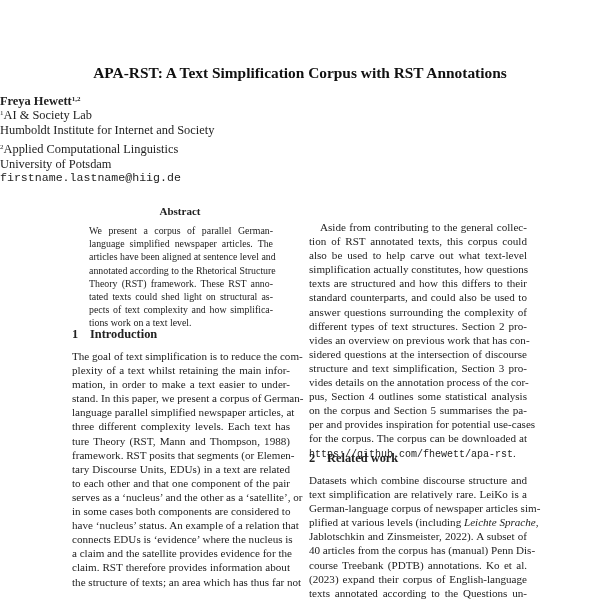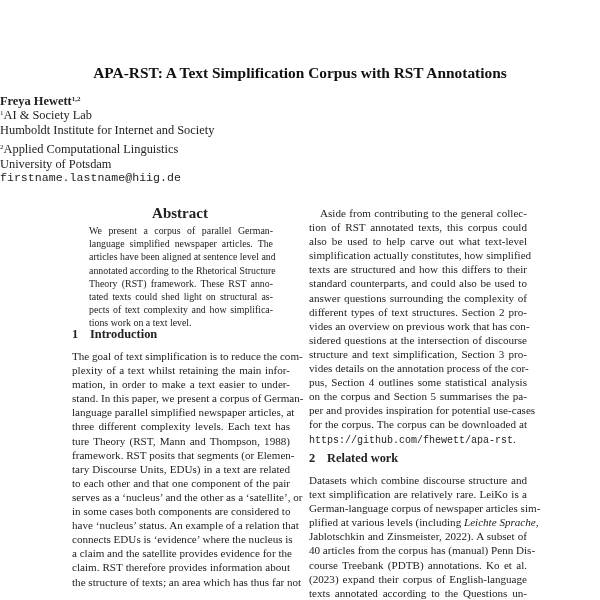--- a/index.html
+++ b/index.html
@@ -8,30 +8,30 @@
   .page { position: absolute; left: 0; top: 0; width: 600px; height: 583px; }
   .title { position: absolute; left: 0; width: 600px; top: 64px; text-align: center;
            font-weight: bold; font-size: 15.4px; color: #111; }
   .center { position: absolute; left: 0; width: 600px; text-align: left; font-size: 12.4px; line-height: 14.5px; }
   .author { top: 94px; font-weight: bold; }
   .aff1 { top: 108px; }
   .aff2 { top: 142px; }
   .mono { font-family: "Liberation Mono", "DejaVu Sans Mono", monospace; font-size: 11.6px; }
   sup { font-size: 7px; vertical-align: 4px; line-height: 0; }
   .abs-head { position: absolute; left: 60px; width: 240px; top: 205px; text-align: center;
-              font-weight: bold; font-size: 15px; }
+              font-weight: bold; font-size: 11px; }
   .abs-body { position: absolute; left: 89px; width: 184px; top: 224px; font-size: 9.9px;
               line-height: 13.2px; text-align: justify; hyphens: manual; }
   .sec { position: absolute; font-weight: bold; font-size: 12.4px; }
   .sec .num { display: inline-block; width: 18px; }
   .sec1 { left: 72px; top: 327px; }
   .sec2 { left: 309px; top: 451px; }
   .col { position: absolute; font-size: 11.1px; line-height: 14.1px; text-align: justify; }
   .col-left { left: 72px; width: 218px; top: 349px; }
-  .col-right-a { left: 309px; width: 218px; top: 206px; }
+  .col-right-a { left: 309px; width: 218px; top: 220px; }
   .col-right-b { left: 309px; width: 218px; top: 473px; }
   .line { display: block; text-align: justify; text-align-last: justify; white-space: nowrap; }
   .line.last { text-align-last: left; }
   .url { font-family: "Liberation Mono", "DejaVu Sans Mono", monospace; font-size: 10px; }
   em { font-style: italic; }
 </style>
 </head>
 <body>
 
 <div class="page">
@@ -82,21 +82,21 @@
       <span class="line">a claim and the satellite provides evidence for the</span>
       <span class="line">claim. RST therefore provides information about</span>
       <span class="line">the structure of texts; an area which has thus far not</span>
     </div>
 
   <div class="col col-right-a">
     <div>
         <span class="line" style="text-indent: 11px;">Aside from contributing to the general collec-</span>
         <span class="line">tion of RST annotated texts, this corpus could</span>
         <span class="line">also be used to help carve out what text-level</span>
-        <span class="line">simplification actually constitutes, how simplified</span>
+        <span class="line">simplification actually constitutes, how questions</span>
         <span class="line">texts are structured and how this differs to their</span>
         <span class="line">standard counterparts, and could also be used to</span>
         <span class="line">answer questions surrounding the complexity of</span>
         <span class="line">different types of text structures. Section 2 pro-</span>
         <span class="line">vides an overview on previous work that has con-</span>
         <span class="line">sidered questions at the intersection of discourse</span>
         <span class="line">structure and text simplification, Section 3 pro-</span>
         <span class="line">vides details on the annotation process of the cor-</span>
         <span class="line">pus, Section 4 outlines some statistical analysis</span>
         <span class="line">on the corpus and Section 5 summarises the pa-</span>

